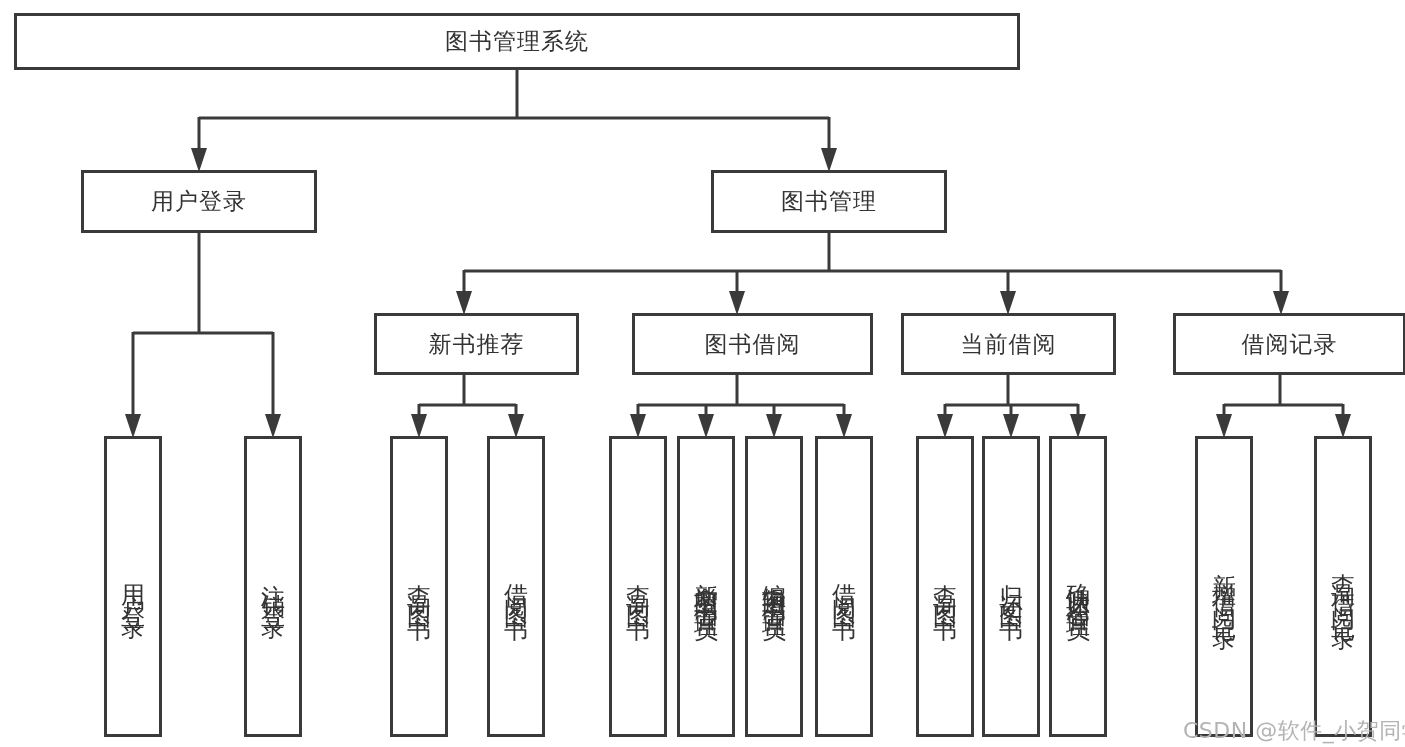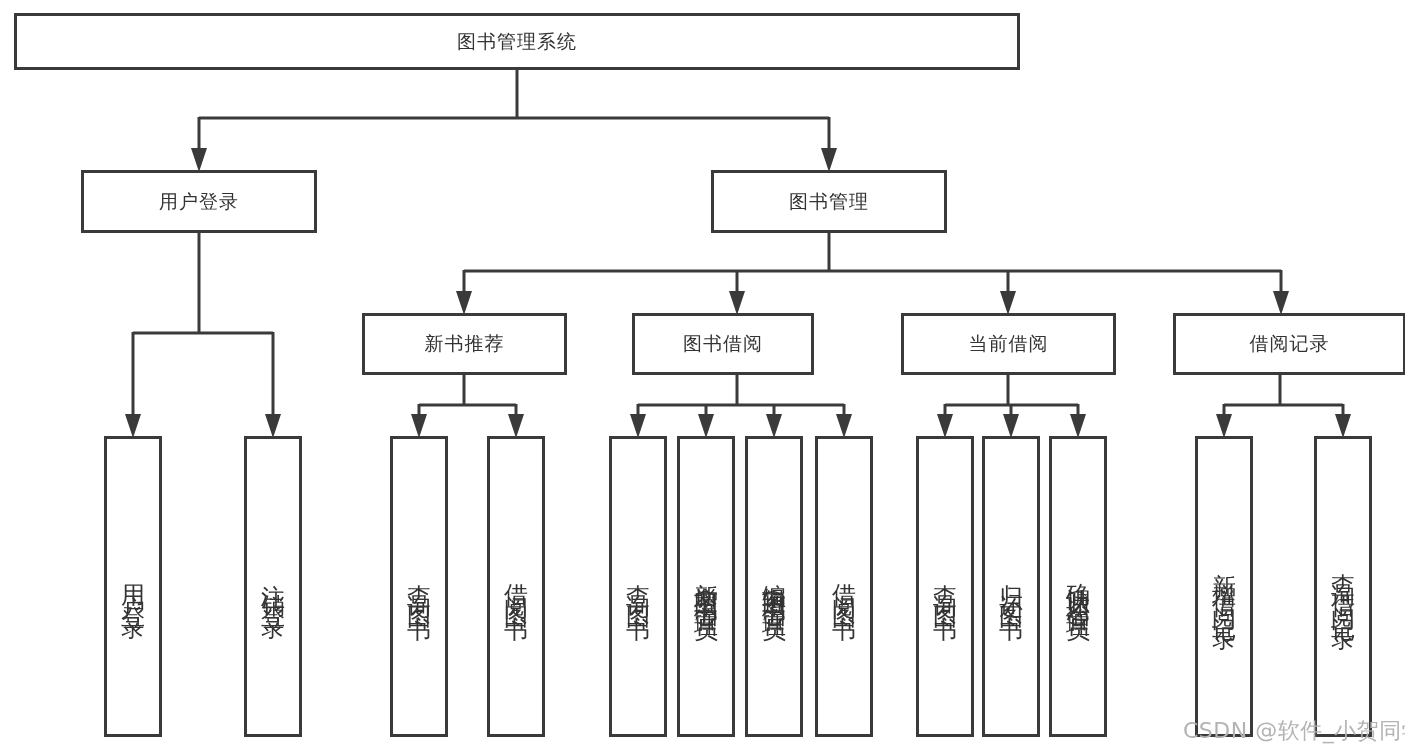--- a/index.html
+++ b/index.html
@@ -26,21 +26,21 @@
     background: #ffffff;
     border: 3px solid #3a3a3a;
     display: flex;
     align-items: center;
     justify-content: center;
     color: #333333;
     z-index: 2;
   }
 
   .hlabel {
-    font-size: 19px;
+    font-size: 23px;
     letter-spacing: 1px;
     white-space: nowrap;
   }
 
   .leaf .vlabel {
     writing-mode: vertical-rl;
     text-orientation: mixed;
     font-size: 24px;
     letter-spacing: 11px;
     line-height: 1;
@@ -140,24 +140,24 @@
     <span class="hlabel">图书管理系统</span>
   </div>
 
   <div class="box" style="left:81px; top:170px; width:236px; height:63px;">
     <span class="hlabel">用户登录</span>
   </div>
   <div class="box" style="left:711px; top:170px; width:236px; height:63px;text-align:center;">
     <span class="hlabel">图书管理</span>
   </div>
 
-  <div class="box" style="left:362px; top:313px; width:205px; height:62px;">
+  <div class="box" style="left:374px; top:313px; width:205px; height:62px;">
     <span class="hlabel">新书推荐</span>
   </div>
-  <div class="box" style="left:632px; top:313px; width:182px; height:62px;text-align:right;">
+  <div class="box" style="left:632px; top:313px; width:241px; height:62px;text-align:right;">
     <span class="hlabel">图书借阅</span>
   </div>
   <div class="box" style="left:901px; top:313px; width:215px; height:62px;">
     <span class="hlabel">当前借阅</span>
   </div>
   <div class="box" style="left:1173px; top:313px; width:233px; height:62px;">
     <span class="hlabel">借阅记录</span>
   </div>
 
   <div class="box leaf" style="left:104px; top:436px; width:58px; height:301px;">

